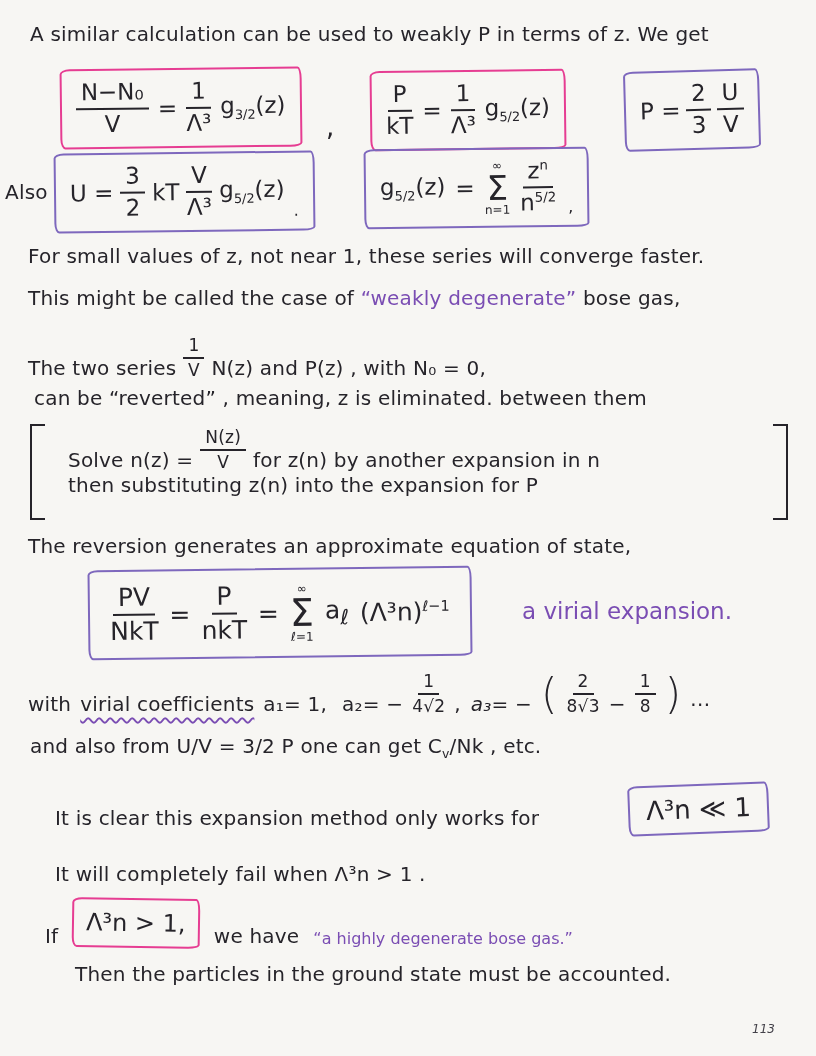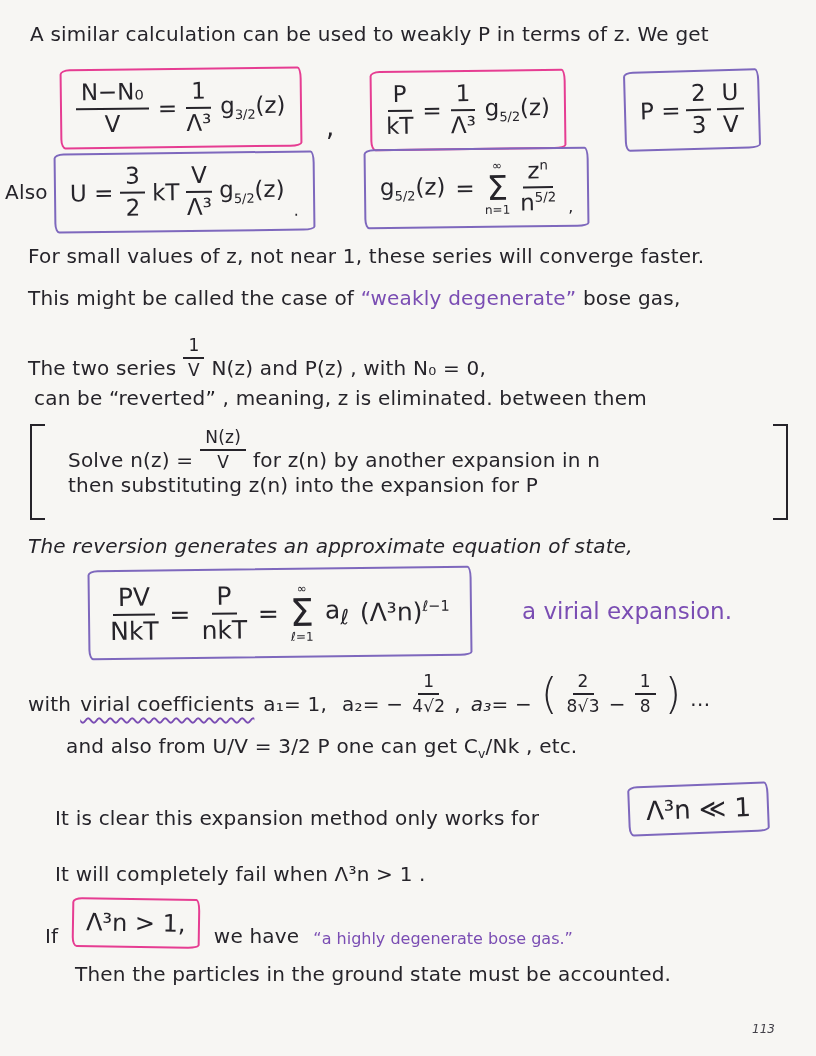--- a/index.html
+++ b/index.html
@@ -185,21 +185,21 @@
         <span class="frac sm">
           <span class="num">N(z)</span>
           <span class="den">V</span>
         </span>
         <span>for  z(n)  by another expansion in n</span>
       </div>
       <div class="line">then substituting  z(n)  into the expansion for P</div>
     </div>
   </div>
 
-  <div class="abs line" style="left:28px;top:534px;font-style:italic;">The reversion generates an approximate equation of state,</div>
+  <div class="abs line" style="left:28px;top:534px;">The reversion generates an approximate equation of state,</div>
 
   <div class="abs" style="left:88px;top:568px;">
     <div class="box purple tilt-l1" style="padding:12px 20px;">
       <span class="eq" style="font-size:25px;gap:11px;">
         <span class="frac">
           <span class="num">PV</span>
           <span class="den">NkT</span>
         </span>
         <span>=</span>
         <span class="frac">
@@ -237,21 +237,21 @@
     </span>
     <span>−</span>
     <span class="frac sm">
       <span class="num">1</span>
       <span class="den">8</span>
     </span>
     <span class="bigparen">)</span>
     <span>⋯</span>
   </div>
 
-  <div class="abs line" style="left:30px;top:734px;margin-left:36px;">
+  <div class="abs line" style="left:30px;top:734px;">
     <span>and also from  U/V = 3/2 P  one can get  C</span><sub style="font-size:.62em;">v</sub><span>/Nk ,  etc.</span>
   </div>
 
   <div class="abs line" style="left:55px;top:806px;">It is clear this expansion method only works for</div>
   <div class="abs" style="left:628px;top:784px;">
     <div class="box purple" style="transform:rotate(-2.2deg);padding:8px 16px;font-size:26px;">Λ³n ≪ 1</div>
   </div>
 
   <div class="abs line" style="left:55px;top:862px;text-align:right;">It will completely fail when  Λ³n &gt; 1 .</div>
 

